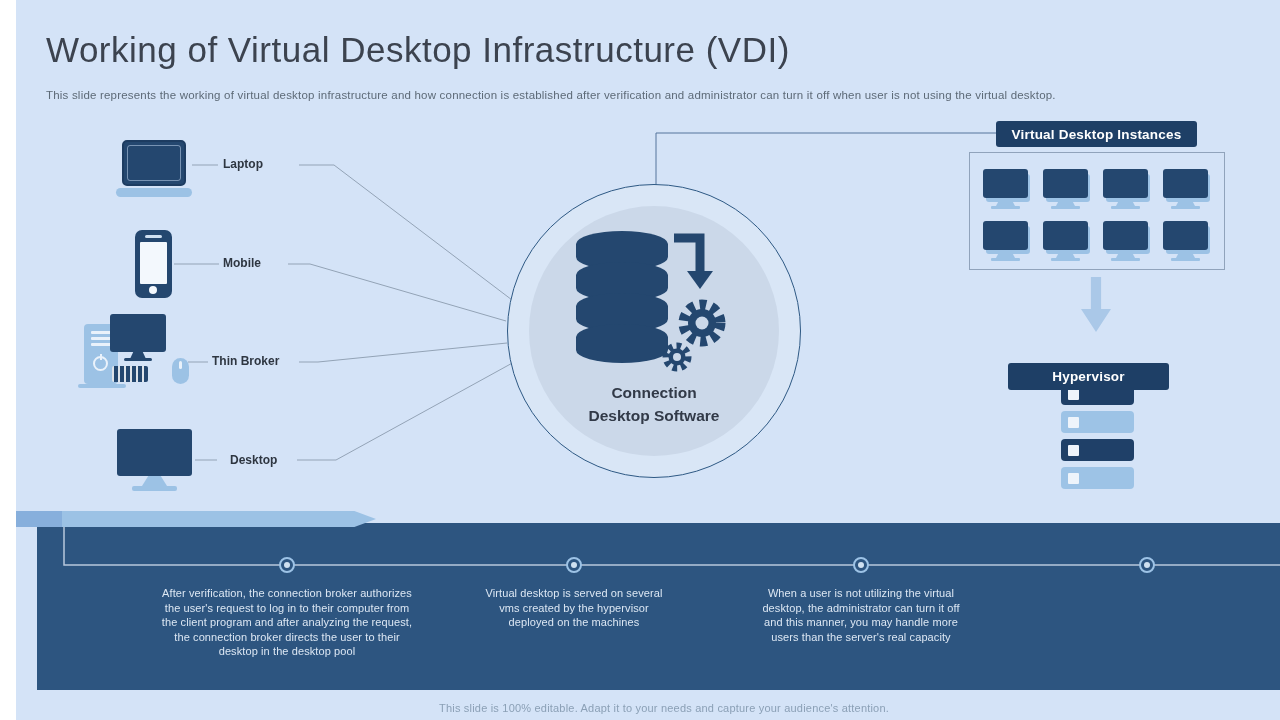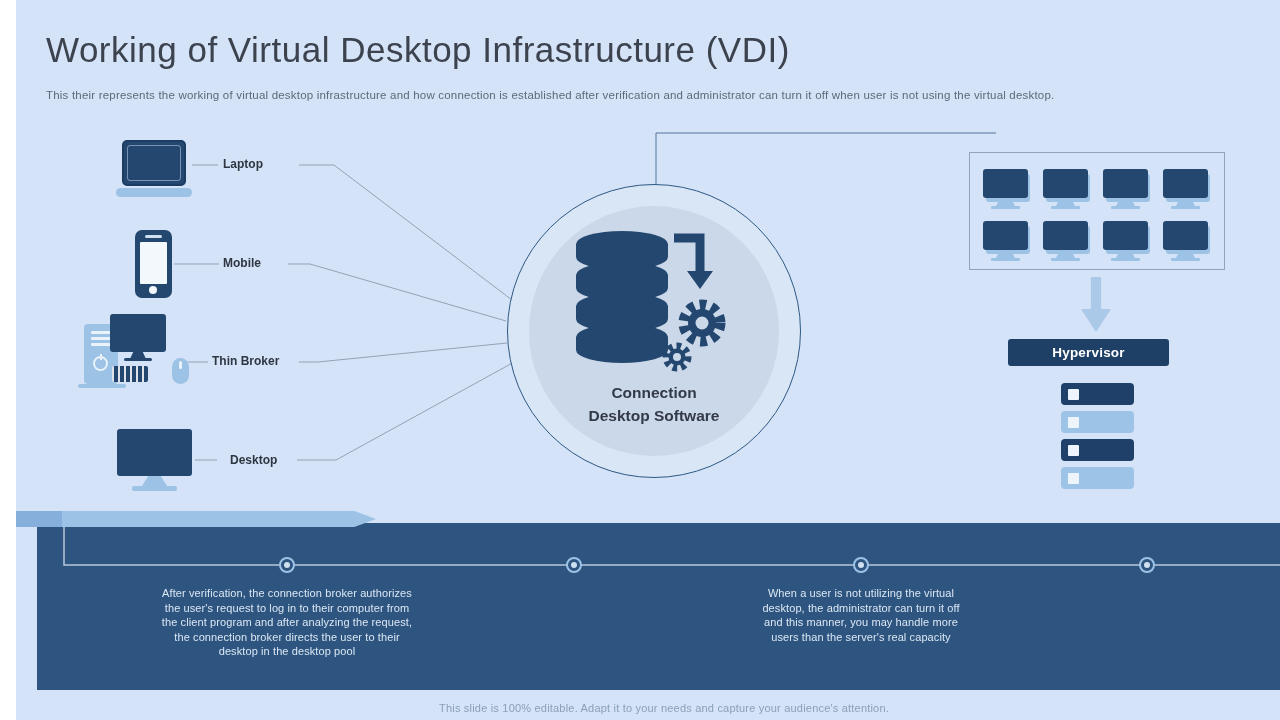--- a/index.html
+++ b/index.html
@@ -77,21 +77,21 @@
   .mon-screen { position:absolute; left:0; top:0; width:45px; height:29px; background:#24476f; border-radius:3px; }
   .mon-stand { position:absolute; left:13px; top:29px; width:19px; height:8px; background:#9cc2e5;
                clip-path:polygon(22% 0,78% 0,100% 100%,0 100%); }
   .mon-base { position:absolute; left:8px; top:37px; width:29px; height:3px; background:#9cc2e5; border-radius:1px; }
 
   
   .arrow-down { position:absolute; left:1065px; top:277px; width:30px; height:55px; background:#aac8e8; z-index:2;
                 clip-path:polygon(33% 0,67% 0,67% 58%,100% 58%,50% 100%,0 58%,33% 58%); }
 
   
-  .hyp-badge { left:992px; top:339px; width:161px; height:27px; }
+  .hyp-badge { left:992px; top:363px; width:161px; height:27px; }
   .server { position:absolute; left:1045px; width:73px; height:22px; border-radius:4px; z-index:2; }
   .server .sq { position:absolute; left:7px; top:5.5px; width:11px; height:11px; background:#eef4fb; border-radius:1px; }
   .server.dark { background:#1f4068; }
   .server.light { background:#9dc3e6; }
 
   
   .band { position:absolute; left:21px; top:523px; width:1259px; height:167px; background:#2d5580; z-index:2; }
   .band-arrow { position:absolute; left:0; top:511px; width:360px; height:16px; background:#9cc2e5; z-index:4;
                 clip-path:polygon(0 0,94% 0,100% 50%,94% 100%,0 100%); }
   .band-arrow-cap { position:absolute; left:0; top:0; width:46px; height:16px; background:#87afdc; }
@@ -104,21 +104,21 @@
 
   .footer { position:absolute; left:8px; top:702px; width:1280px; text-align:center;
             font-size:11px; color:#8ba0b6; letter-spacing:.2px; }
 </style>
 </head>
 <body>
 
 <div class="slide">
 
   <div class="title">Working of Virtual Desktop Infrastructure (VDI)</div>
-  <div class="subtitle">This their represents the working of virtual desktop infrastructure and how connection is established after verification and administrator can turn it off when user is not using the virtual desktop.</div>
+  <div class="subtitle">This slide represents the working of virtual desktop infrastructure and how connection is established after verification and administrator can turn it off when user is not using the virtual desktop.</div>
 
   <svg class="wires" width="1280" height="720">
     <g stroke="#93a3b6" stroke-width="1" fill="none">
       <line x1="176" y1="165" x2="202" y2="165"></line>
       <polyline points="283,165 318,165 500,303"></polyline>
       <line x1="158" y1="264" x2="203" y2="264"></line>
       <polyline points="272,264 294,264 490,321"></polyline>
       <line x1="172" y1="362" x2="192" y2="362"></line>
       <polyline points="283,362 302,362 491,343"></polyline>
       <line x1="179" y1="460" x2="201" y2="460"></line>
@@ -184,20 +184,21 @@
     </g>
     <g>
       <circle cx="105" cy="130" r="11" fill="none" stroke="#24476f" stroke-width="7" stroke-dasharray="4.5 4"></circle>
       <circle cx="105" cy="130" r="8.5" fill="#24476f"></circle>
       <circle cx="105" cy="130" r="4" fill="#cbd8e9"></circle>
     </g>
   </svg>
   <div class="broker-label">Connection
 Desktop Software</div>
 
+  <div class="badge vdi-badge">Virtual Desktop Instances</div>
   <div class="vdi-box">
     <div class="mon" style="left:13px; top:16px;">
         <div class="mon-shadow"></div>
         <div class="mon-screen"></div>
         <div class="mon-stand"></div>
         <div class="mon-base"></div>
       </div>
     <div class="mon" style="left:73px; top:16px;">
         <div class="mon-shadow"></div>
         <div class="mon-screen"></div>
@@ -276,20 +277,23 @@
     </div>
   <div class="tl-dot" style="left:1123px;">
       <div class="core"></div>
     </div>
 
   <div class="tl-text" style="left:111px; width:320px;">After verification, the connection broker authorizes
 the user's request to log in to their computer from
 the client program and after analyzing the request,
 the connection broker directs the user to their
 desktop in the desktop pool</div>
+  <div class="tl-text" style="left:438px; width:240px;">Virtual desktop is served on several
+vms created by the hypervisor
+deployed on the machines</div>
   <div class="tl-text" style="left:705px; width:280px;">When a user is not utilizing the virtual
 desktop, the administrator can turn it off
 and this manner, you may handle more
 users than the server's real capacity</div>
 
   <div class="footer">This slide is 100% editable. Adapt it to your needs and capture your audience's attention.</div>
 
 </div>
 
 </body></html>

